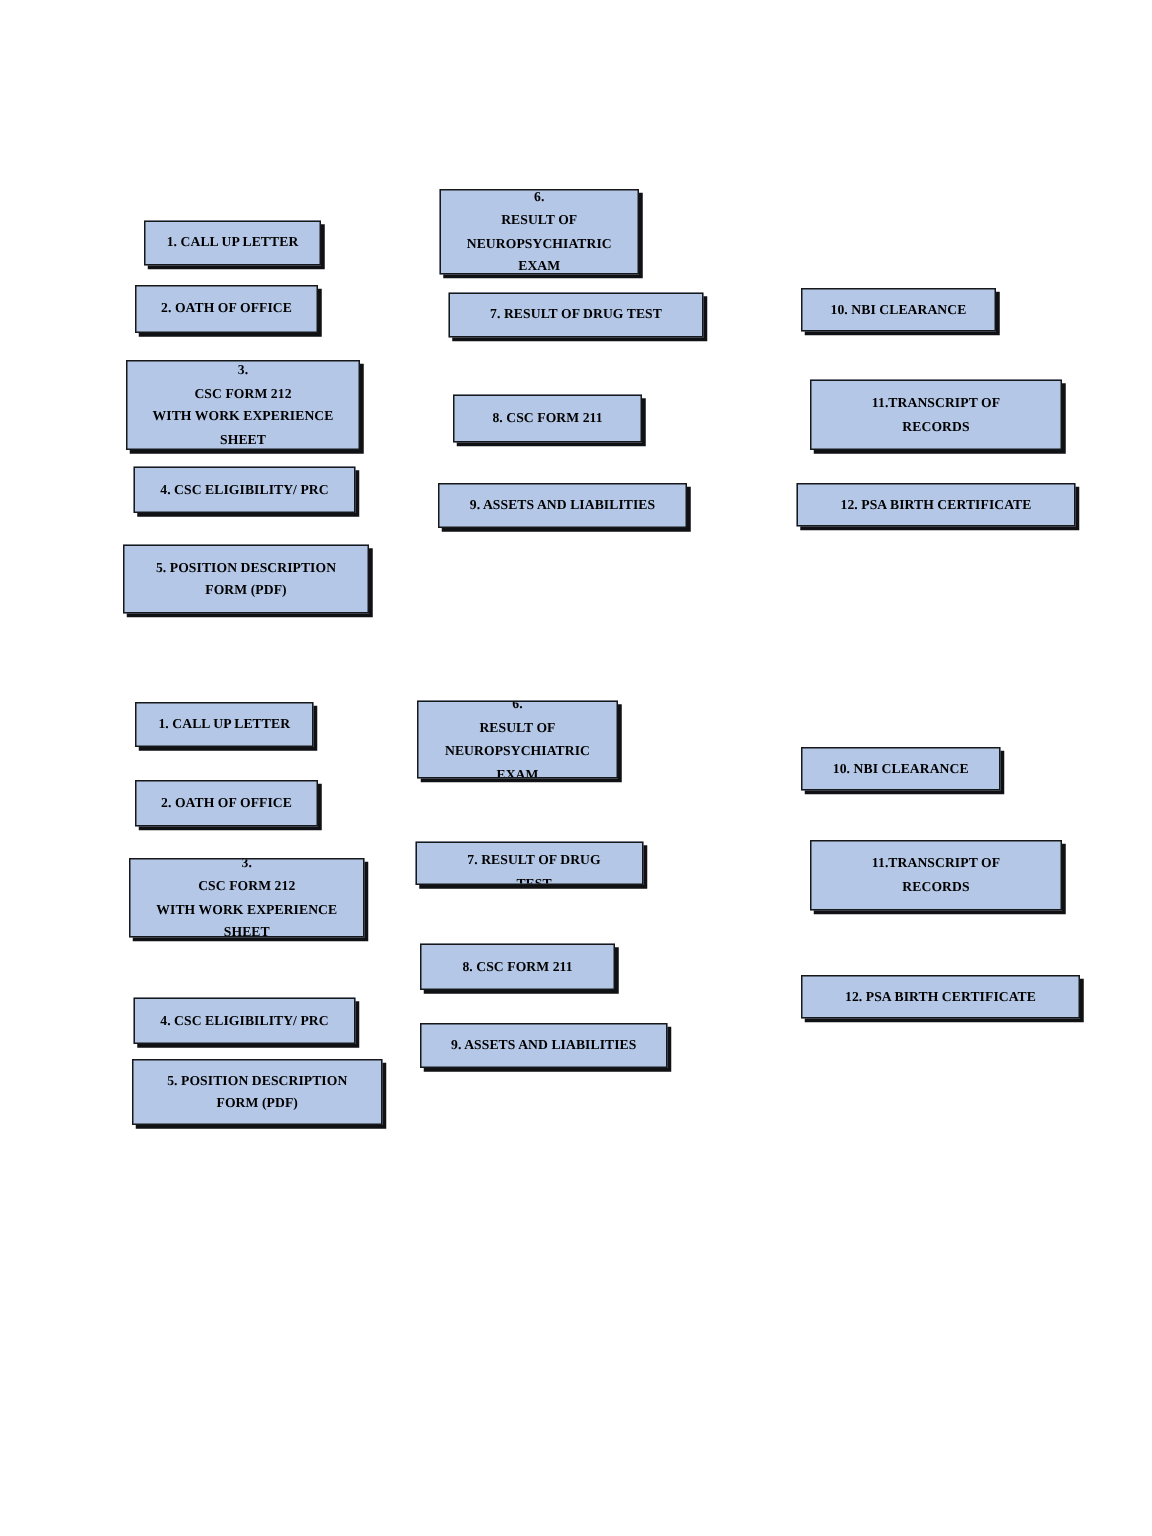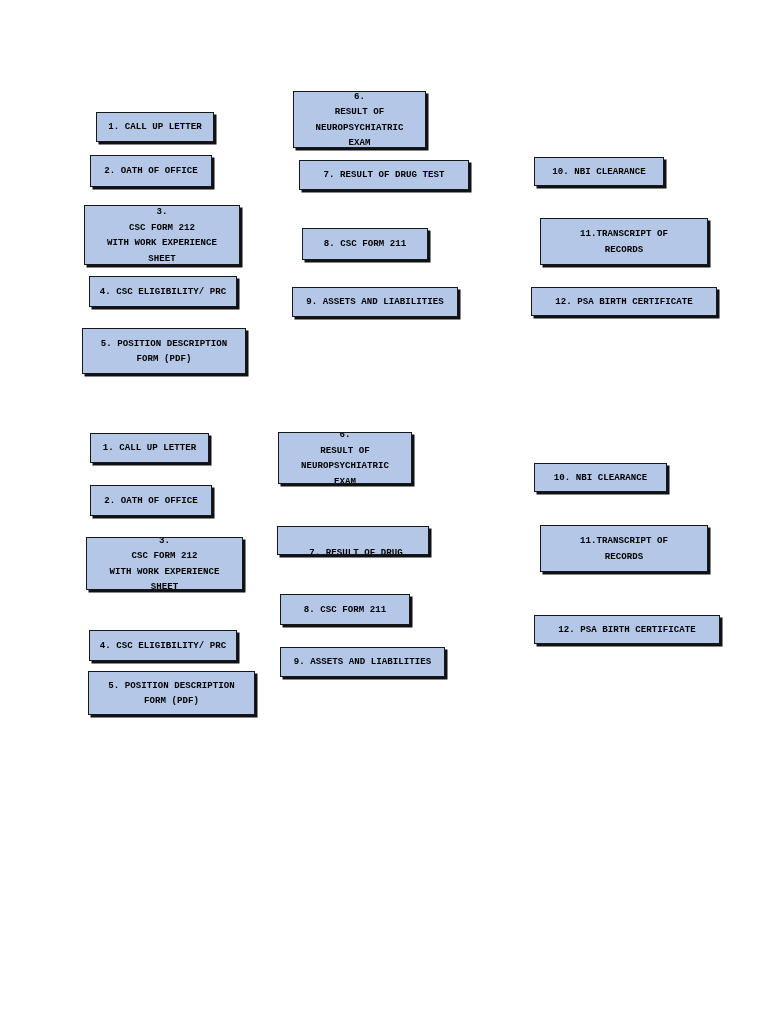--- a/index.html
+++ b/index.html
@@ -25,39 +25,40 @@
     height: 1024px;
   }
 
   .doc-box {
     position: absolute;
     box-sizing: border-box;
     background: #b4c7e7;
     border: 1px solid #17181a;
     box-shadow: 2.5px 2.5px 0 0 #101114;
     color: #000000;
-    font-family: Liberation Mono, monospace;
+    font-family: Liberation Serif, serif;
     font-weight: bold;
     font-size: 9.1px;
     line-height: 15.5px;
     letter-spacing: 0.05px;
     text-align: center;
     display: flex;
     flex-direction: column;
     align-items: center;
     justify-content: center;
     overflow: hidden;
     padding: 0 3px;
     white-space: pre-line;
+    margin-top: 35px;
   }
 
   
   .doc-box.clipped {
     justify-content: flex-start;
-    padding-top: 18px;
+    padding-top: 4px;
     text-align: center;
     padding-left: 9px;
   }
   .doc-box.clipped .line2 {
     font-size: 9.1px;
   }
 
   .doc-box .tabgap {
     display: inline-block;
     width: 26px;

